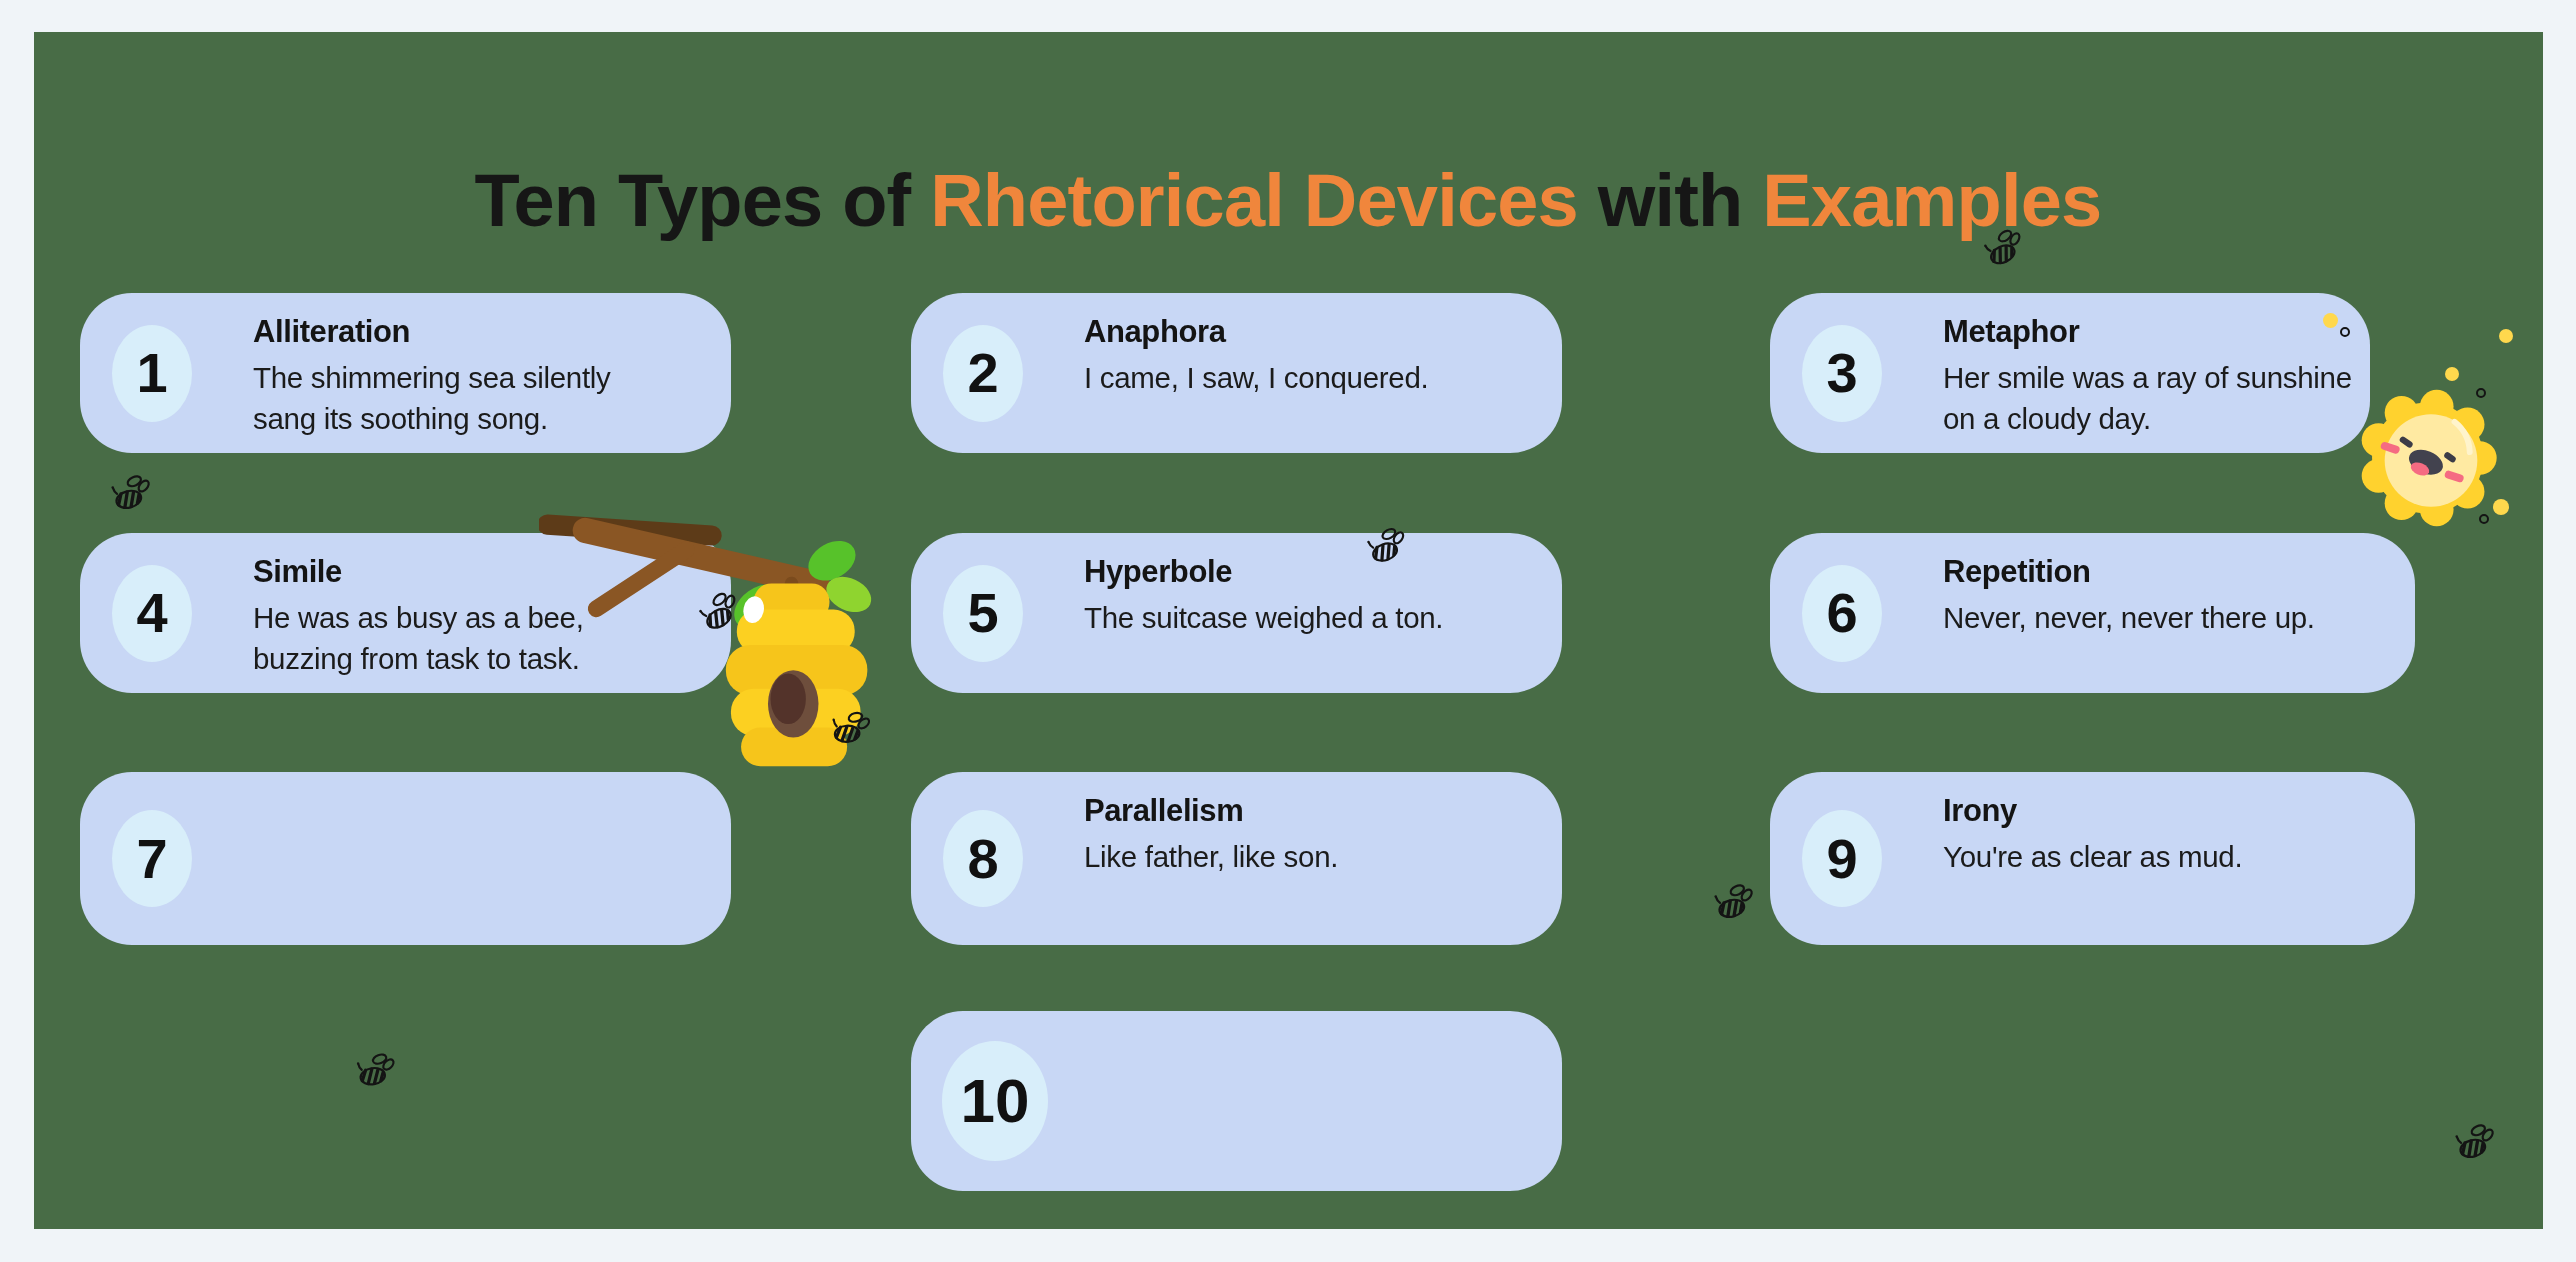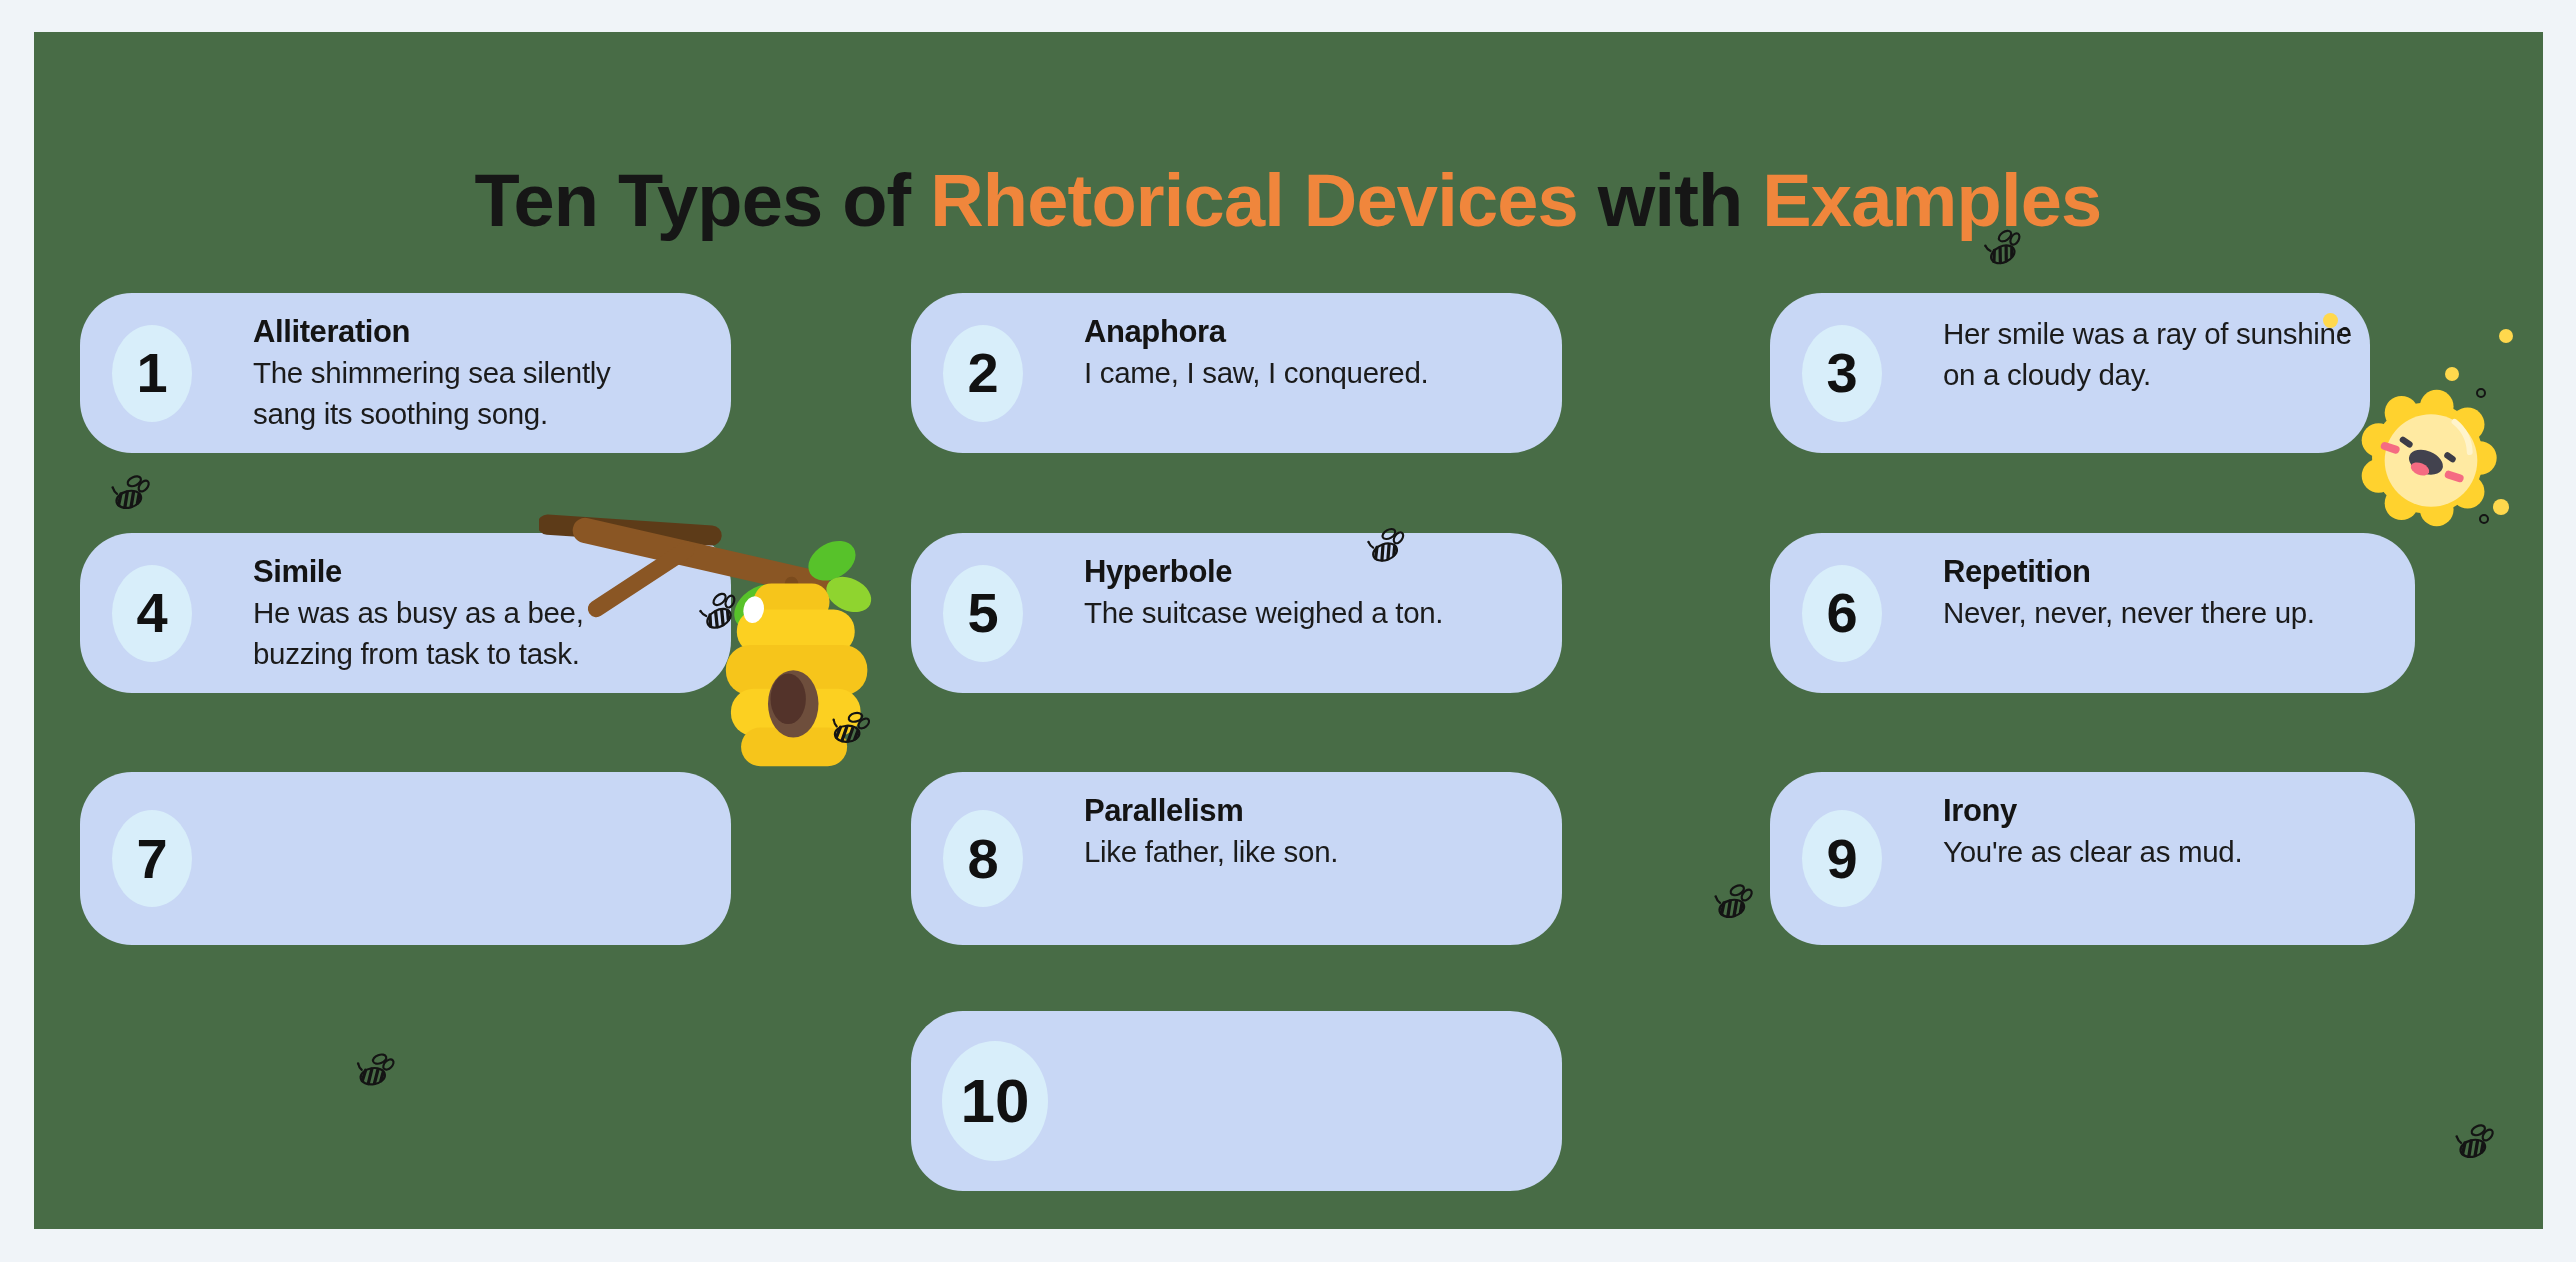--- a/index.html
+++ b/index.html
@@ -33,21 +33,21 @@
     font-size:56px;font-weight:700;color:#111;line-height:1;
   }
   .card-text{
     margin-left:61px;align-self:flex-start;padding-top:20px;
   }
   .card-title{
     font-size:31px;font-weight:700;color:#141414;line-height:1.25;
     letter-spacing:-0.4px;
   }
   .card-example{
-    font-size:29.5px;color:#1b1b1b;line-height:1.4;
+    margin-top:5px;font-size:29.5px;color:#1b1b1b;line-height:1.4;
     letter-spacing:-0.3px;white-space:pre;
   }
   .card--ten .badge{width:106px;height:120px;}
   .card--ten .badge-num{font-size:62px;}
   .card--ten .card-text{margin-left:35px;padding-top:29px;}
   .deco{position:absolute;}
   .dot{
     position:absolute;border-radius:50%;background:#ffd84d;
   }
   .ring{
@@ -99,20 +99,21 @@
     <div class="card-title">Anaphora</div>
     <div class="card-example">I came, I saw, I conquered.</div>
   </div>
 </div>
 
 <div class="card" style="left:1770px;top:293px;width:600px;height:160px;">
   <div class="badge">
       <span class="badge-num">3</span>
     </div>
   <div class="card-text">
+    <div class="card-title">Metaphor</div>
     <div class="card-example">Her smile was a ray of sunshine
 on a cloudy day.</div>
   </div>
 </div>
 
 <div class="card" style="left:80px;top:533px;width:651px;height:160px;">
   <div class="badge">
       <span class="badge-num">4</span>
     </div>
   <div class="card-text">

